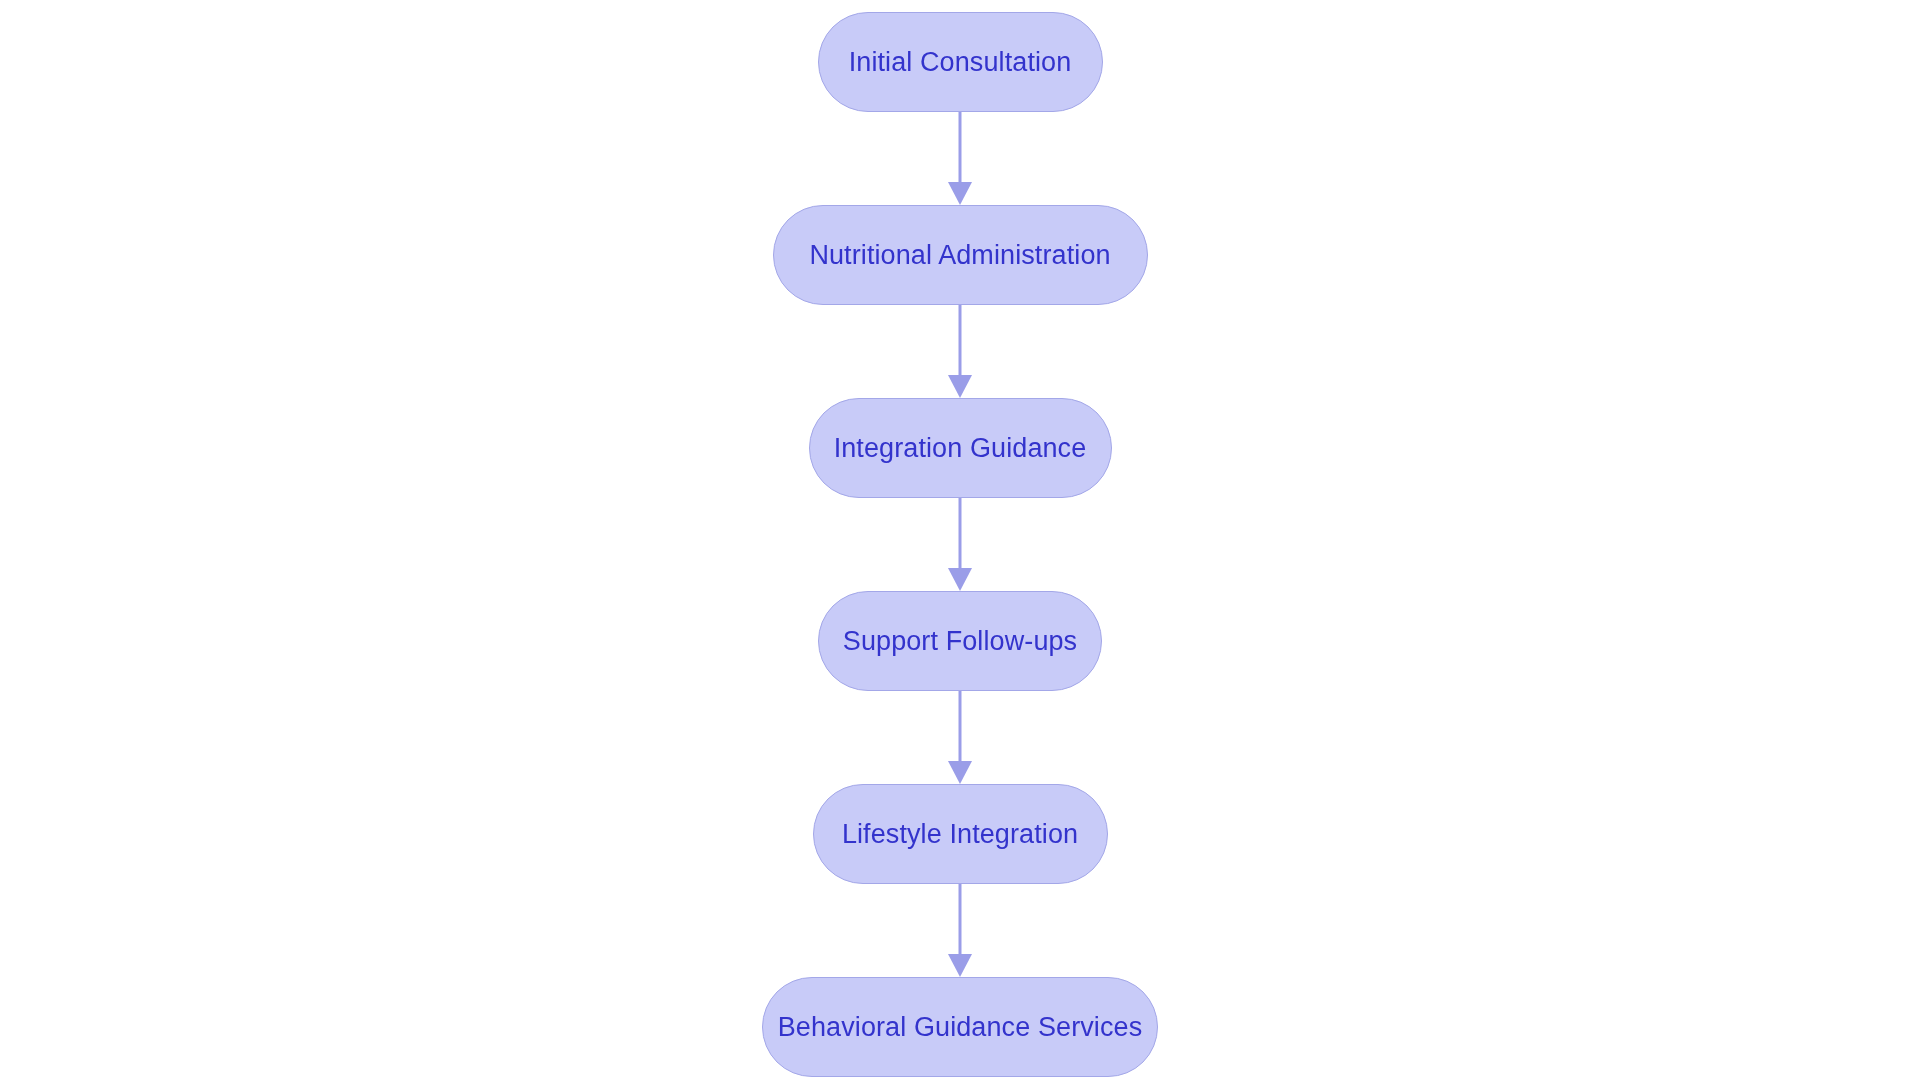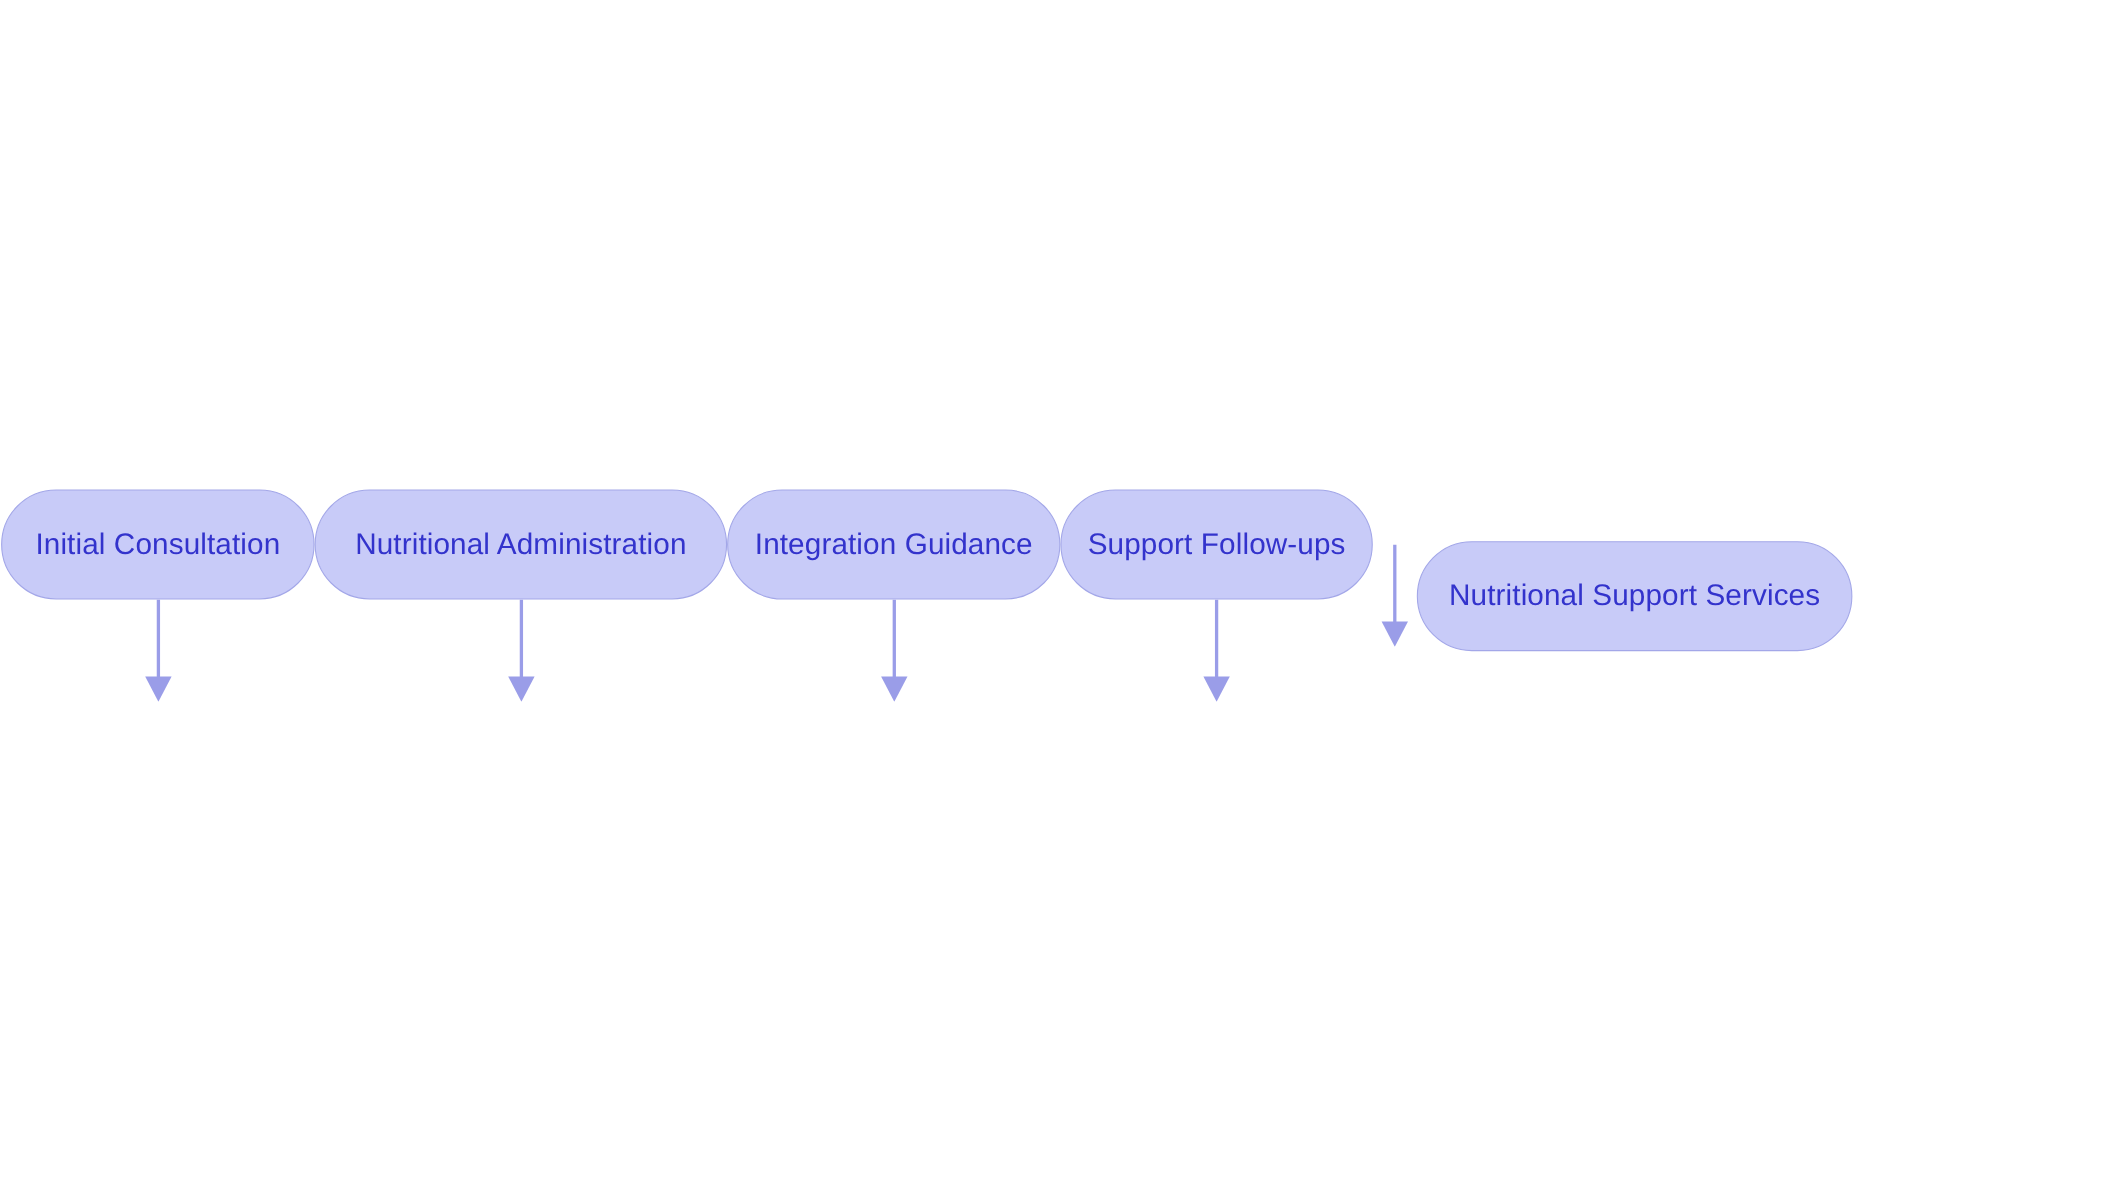--- a/index.html
+++ b/index.html
@@ -22,21 +22,21 @@
     background: #ffffff;
   }
 
   .flow-column {
     position: absolute;
     left: 0;
     top: 0;
     width: 1920px;
     height: 1083px;
     display: flex;
-    flex-direction: row;
+    flex-direction: column;
     align-items: center;
   }
 
   .flow-step {
     display: flex;
     flex-direction: column;
     align-items: center;
   }
 
   .node {
@@ -112,26 +112,29 @@
       <div class="node" style="width:284px;">
         <span class="node-label">Support Follow-ups</span>
       </div>
       <svg class="connector" width="40" height="93" viewBox="0 0 40 93" aria-hidden="true">
         <line x1="20" y1="0" x2="20" y2="75" stroke="#9a9de8" stroke-width="3"></line>
         <polygon points="20,93 8,70 32,70" fill="#9a9de8"></polygon>
       </svg>
     </div>
 
     <div class="flow-step">
+      <div class="node" style="width:295px;">
+        <span class="node-label">Lifestyle Integration</span>
+      </div>
       <svg class="connector" width="40" height="93" viewBox="0 0 40 93" aria-hidden="true">
         <line x1="20" y1="0" x2="20" y2="75" stroke="#9a9de8" stroke-width="3"></line>
         <polygon points="20,93 8,70 32,70" fill="#9a9de8"></polygon>
       </svg>
     </div>
 
     <div class="flow-step">
       <div class="node" style="width:396px;">
-        <span class="node-label">Nutritional Support Services</span>
+        <span class="node-label">Behavioral Guidance Services</span>
       </div>
     </div>
 
   </div>
 </div>
 
 </body></html>

